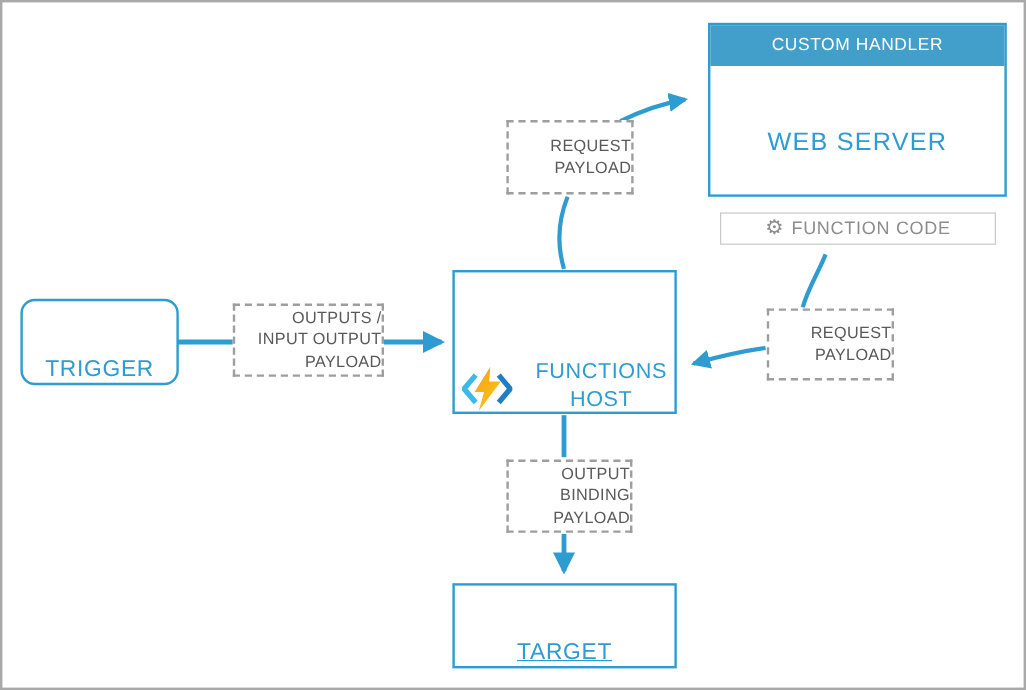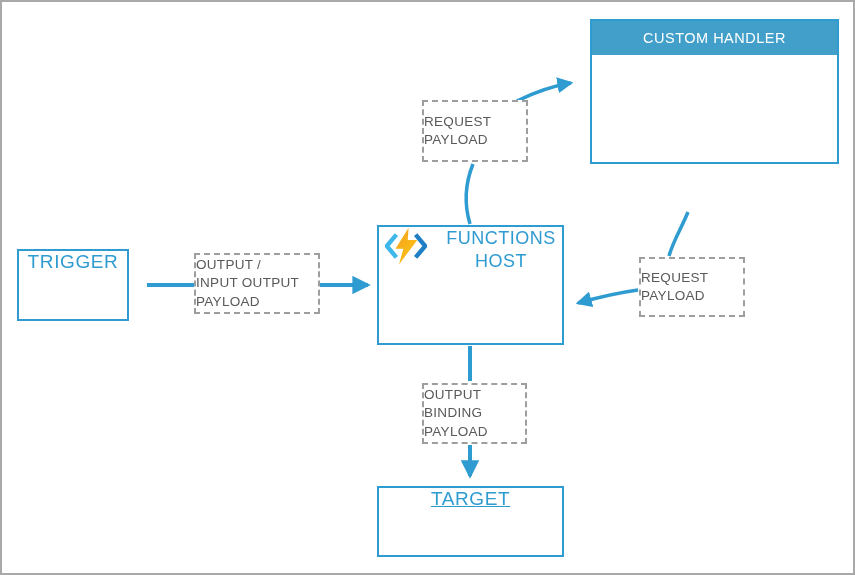--- a/index.html
+++ b/index.html
@@ -16,40 +16,40 @@
     overflow: hidden;
   }
   svg.connectors {
     position: absolute; left: 0; top: 0;
     width: 855px; height: 575px;
     z-index: 0;
   }
   .box {
     position: absolute;
     background: #ffffff;
-    display: flex; align-items: flex-start; justify-content: center;
+    display: flex; align-items: flex-end; justify-content: center;
     text-align: center;
     z-index: 1;
   }
   .solid {
     border: 2px solid #2e9bd1;
     color: #2e9bd1;
     font-size: 19px;
     letter-spacing: 0.6px;
   }
   .dashed {
     border: 2px dashed #9e9e9e;
     color: #595959;
     font-size: 13.5px;
     letter-spacing: 0.3px;
     flex-direction: column;
     line-height: 1.35;
   }
   
-  .trigger          { left: 15px;  top: 247px; width: 112px; height: 72px; }
+  .trigger          { left: 15px;  top: 247px; width: 132px; height: 72px; border-radius: 12px; }
   .trigger-payload  { left: 192px; top: 251px; width: 126px; height: 61px; }
   .host             { left: 375px; top: 223px; width: 187px; height: 120px; gap: 19px; }
   .request-payload  { left: 420px; top: 98px;  width: 106px; height: 62px; }
   .response-payload { left: 637px; top: 255px; width: 106px; height: 60px; }
   .output-payload   { left: 420px; top: 381px; width: 105px; height: 61px; }
   .target           { left: 375px; top: 484px; width: 187px; height: 71px; text-decoration: underline; }
 
   .host-text { display: flex; flex-direction: column; align-items: center; font-size: 18px; line-height: 1.25; letter-spacing: 0.5px; }
   .host-icon { width: 42px; height: 38px; flex: 0 0 auto; }
 
@@ -116,21 +116,21 @@
     <path d="M468 344 L468 379" fill="none" stroke="#2e9bd1" stroke-width="4"></path>
 
     <path d="M468 443 L468 474" fill="none" stroke="#2e9bd1" stroke-width="4" marker-end="url(#arrow)"></path>
   </svg>
 
   <div class="box solid trigger">
     <span>TRIGGER</span>
   </div>
 
   <div class="box dashed trigger-payload">
-    <span>OUTPUT /</span>
+    <span>OUTPUTS /</span>
     <span>INPUT OUTPUT</span>
     <span>PAYLOAD</span>
   </div>
 
   <div class="box solid host">
     <svg class="host-icon" viewBox="0 0 48 42">
       <defs>
         <linearGradient id="boltGrad" x1="0" y1="0" x2="1" y2="1">
           <stop offset="0" stop-color="#f59d20"></stop>
           <stop offset="1" stop-color="#fccb12"></stop>
@@ -146,20 +146,27 @@
     </span>
   </div>
 
   <div class="box dashed request-payload">
     <span>REQUEST</span>
     <span>PAYLOAD</span>
   </div>
 
   <div class="handler">
     <div class="handler-header">CUSTOM HANDLER</div>
+    <div class="handler-body">
+      <div class="web-server">WEB SERVER</div>
+      <div class="function-code">
+        <span class="gear">⚙</span>
+        <span>FUNCTION CODE</span>
+      </div>
+    </div>
   </div>
 
   <div class="box dashed response-payload">
     <span>REQUEST</span>
     <span>PAYLOAD</span>
   </div>
 
   <div class="box dashed output-payload">
     <span>OUTPUT</span>
     <span>BINDING</span>

